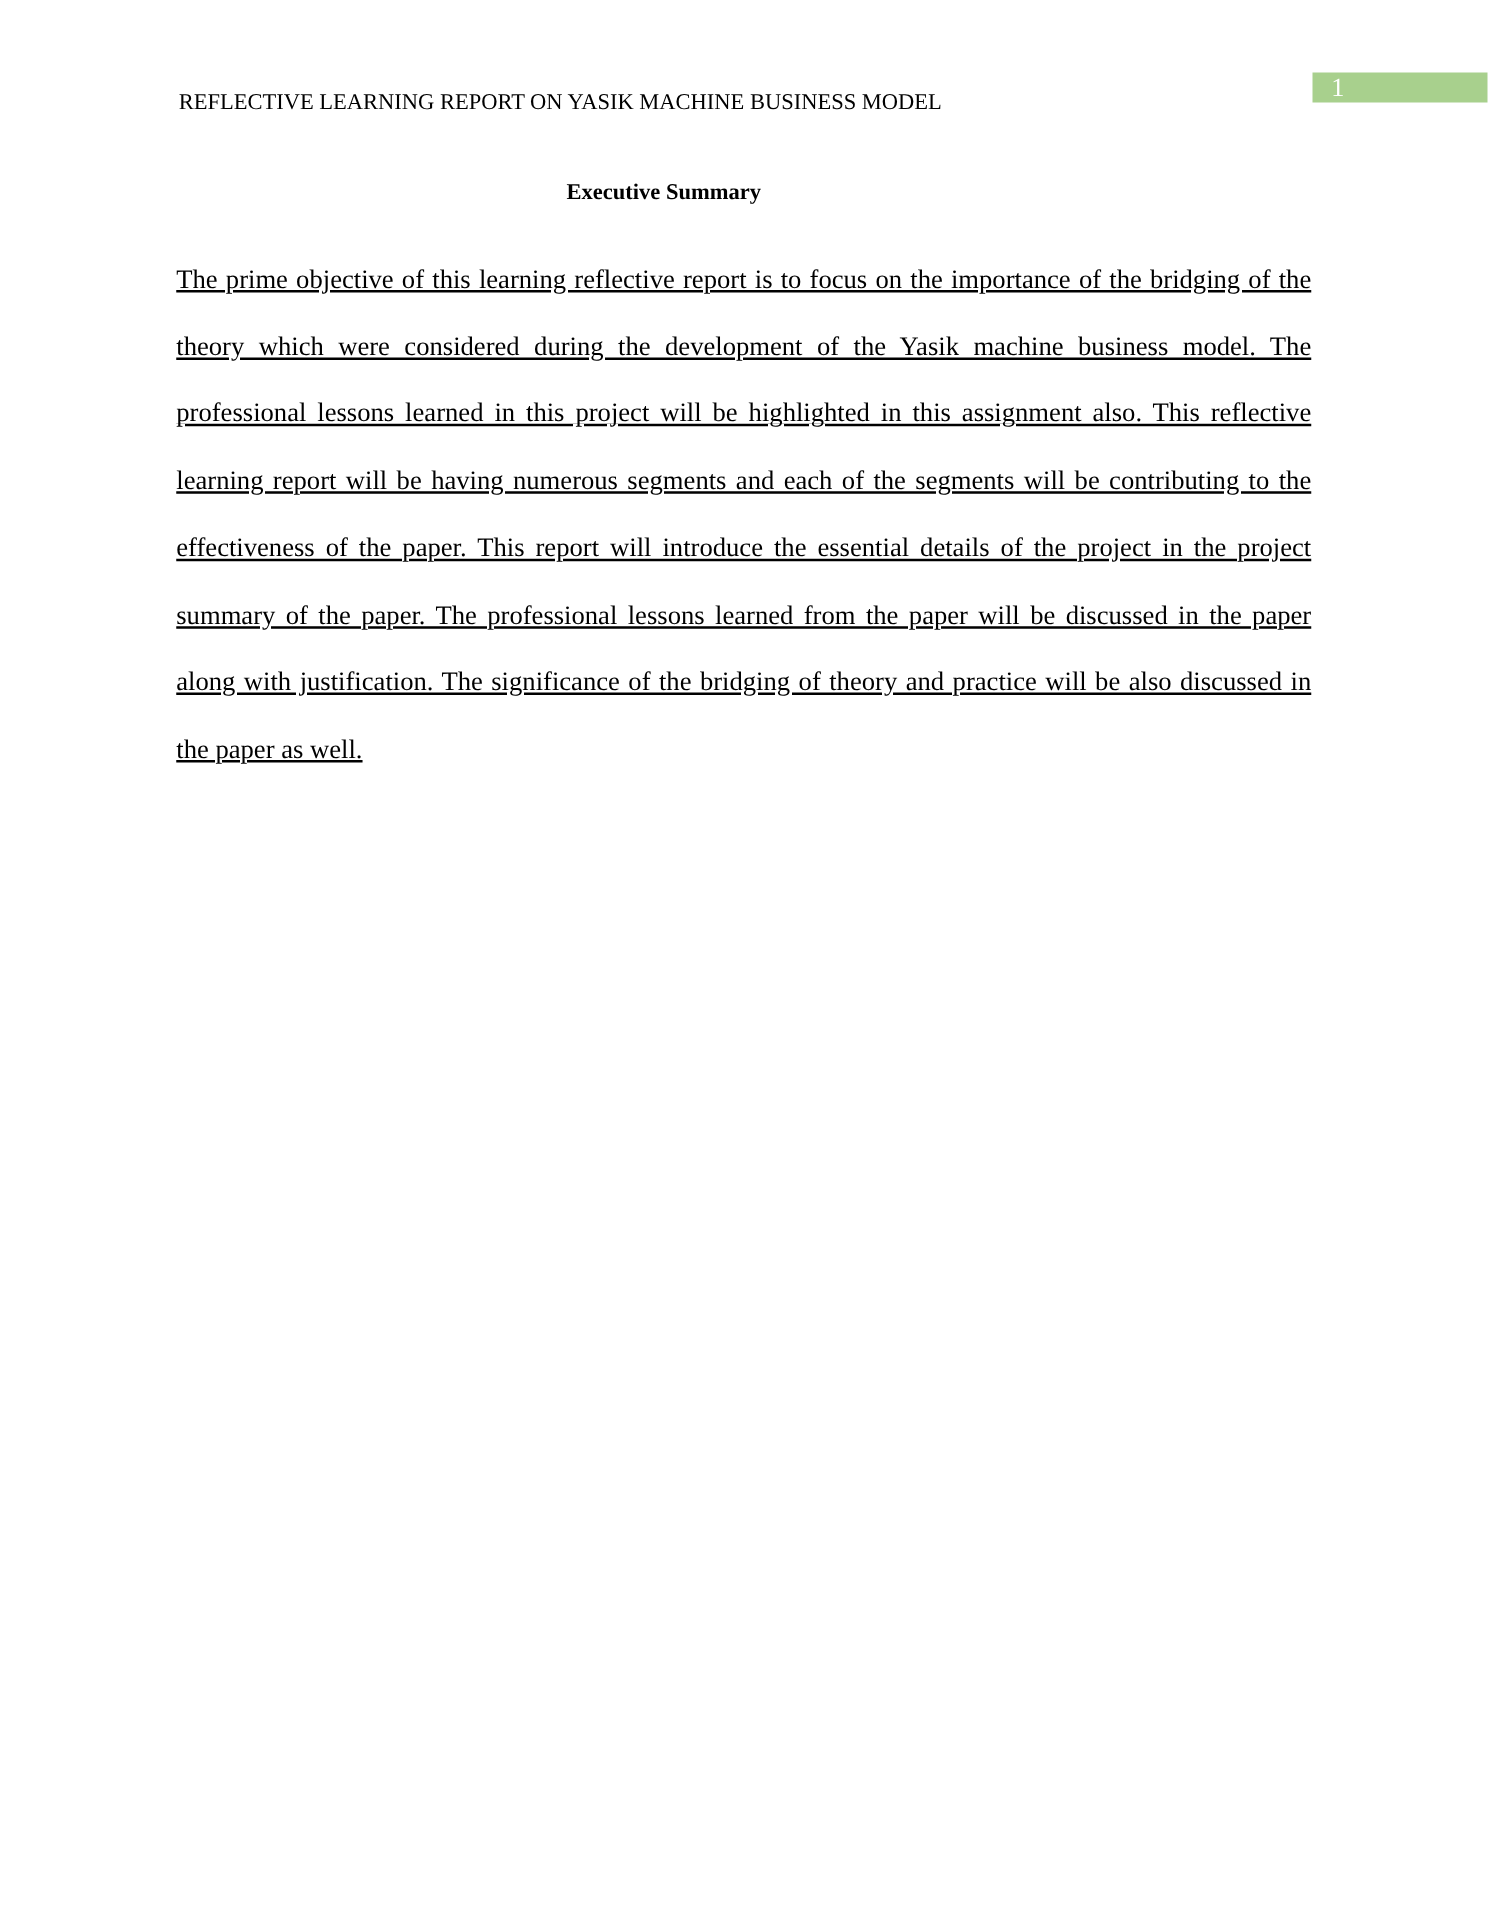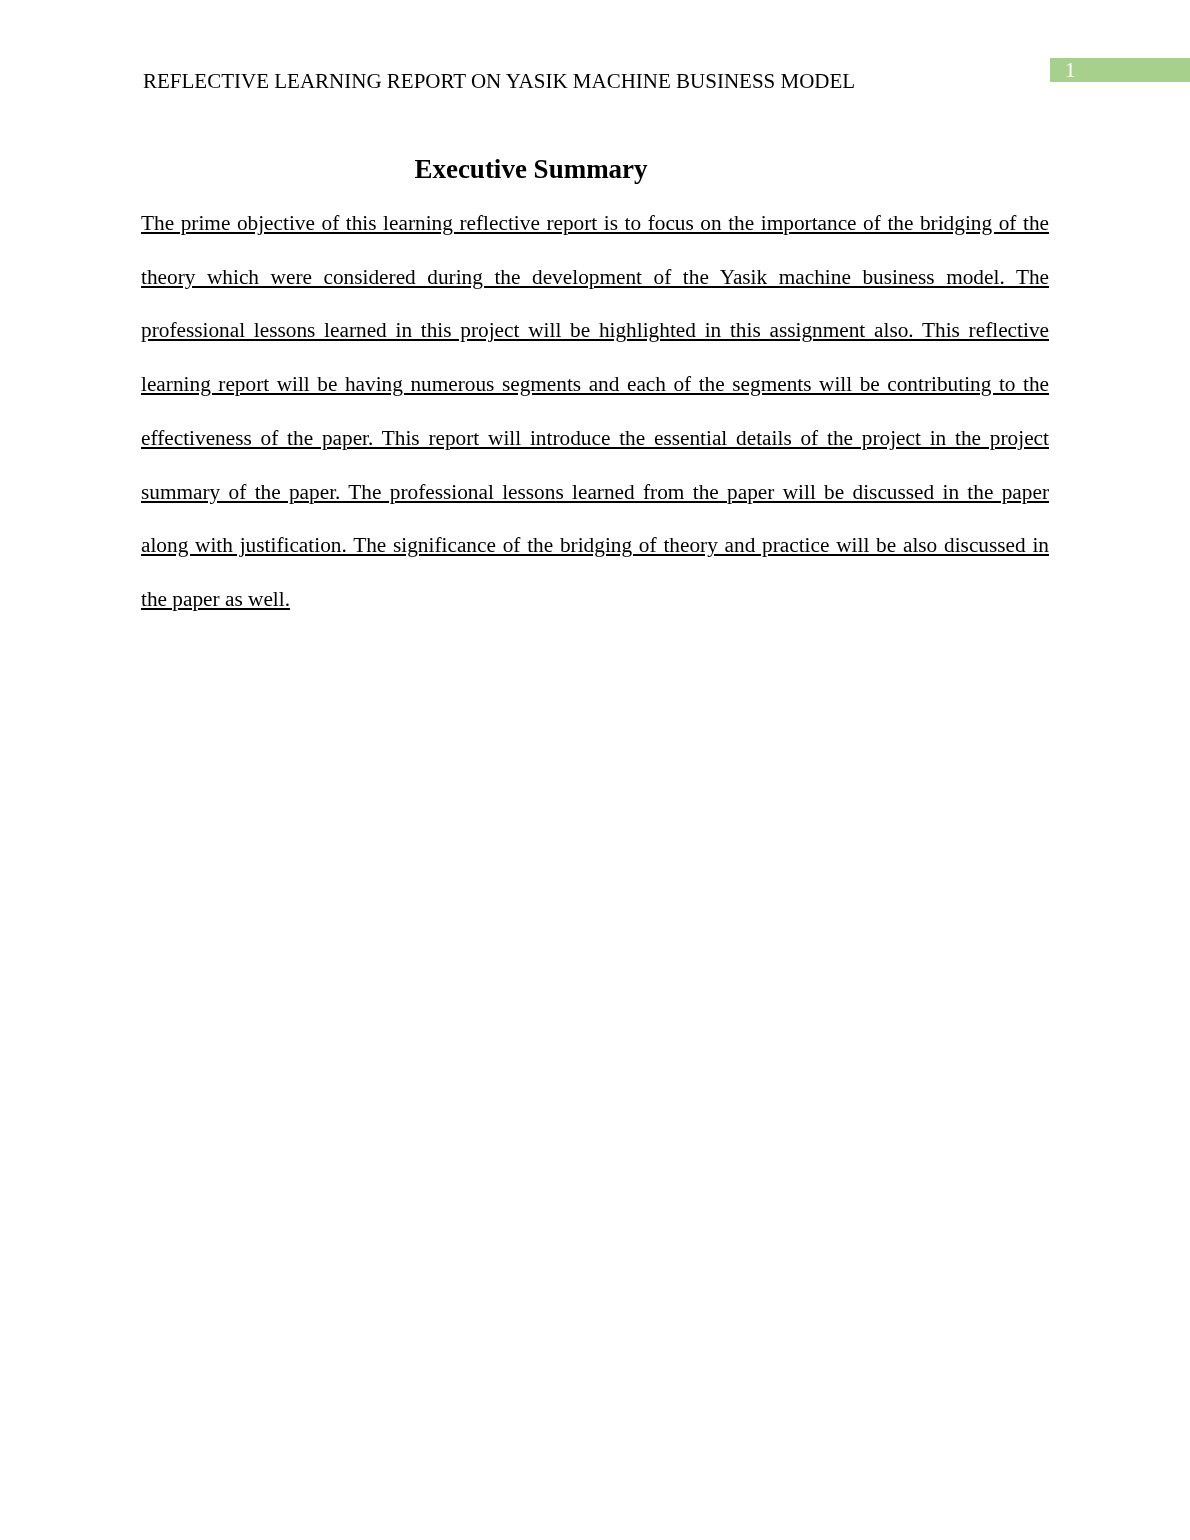--- a/index.html
+++ b/index.html
@@ -12,21 +12,21 @@
       height: 1540px;
       position: relative;
       overflow: hidden;
       font-family: "Liberation Serif", serif;
       color: #000000;
     }
     .running-head {
       position: absolute;
       left: 143px;
       top: 69px;
-      font-size: 21px;
+      font-size: 18px;
       line-height: 24px;
       white-space: nowrap;
       letter-spacing: 0px;
     }
     .page-number-box {
       position: absolute;
       left: 1050px;
       top: 58px;
       width: 140px;
       height: 24px;
@@ -37,24 +37,24 @@
       left: 15px;
       top: 0px;
       font-size: 21px;
       line-height: 24px;
       color: #ffffff;
     }
     .section-title {
       position: absolute;
       left: 0;
       width: 1062px;
-      top: 156px;
+      top: 140px;
       text-align: center;
       font-weight: bold;
-      font-size: 27px;
+      font-size: 18px;
       line-height: 26px;
     }
     .body-text {
       position: absolute;
       left: 141px;
       top: 197px;
       width: 908px;
       font-size: 21.3px;
       line-height: 53.7px;
       text-align: justify;

